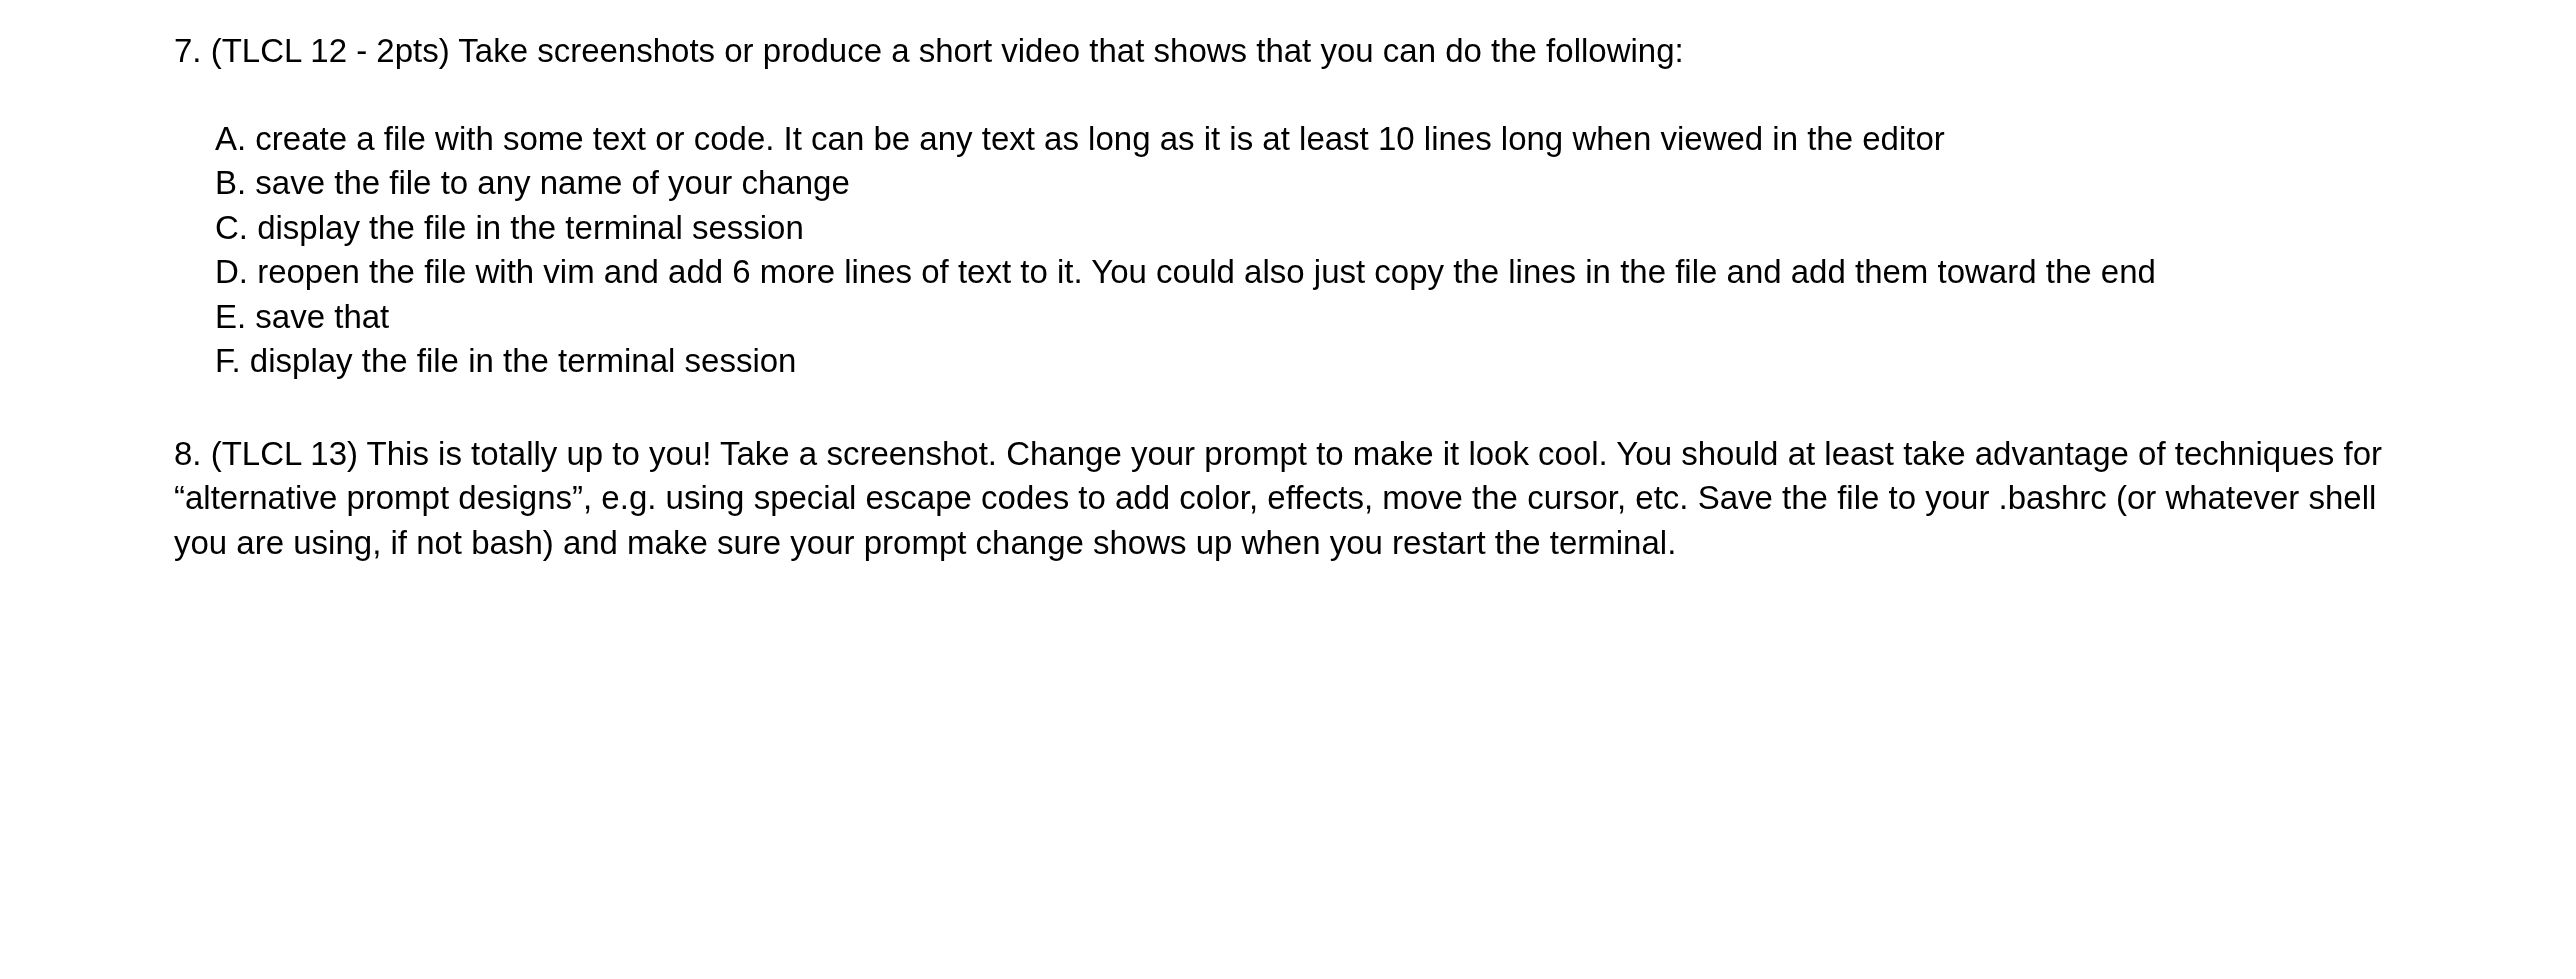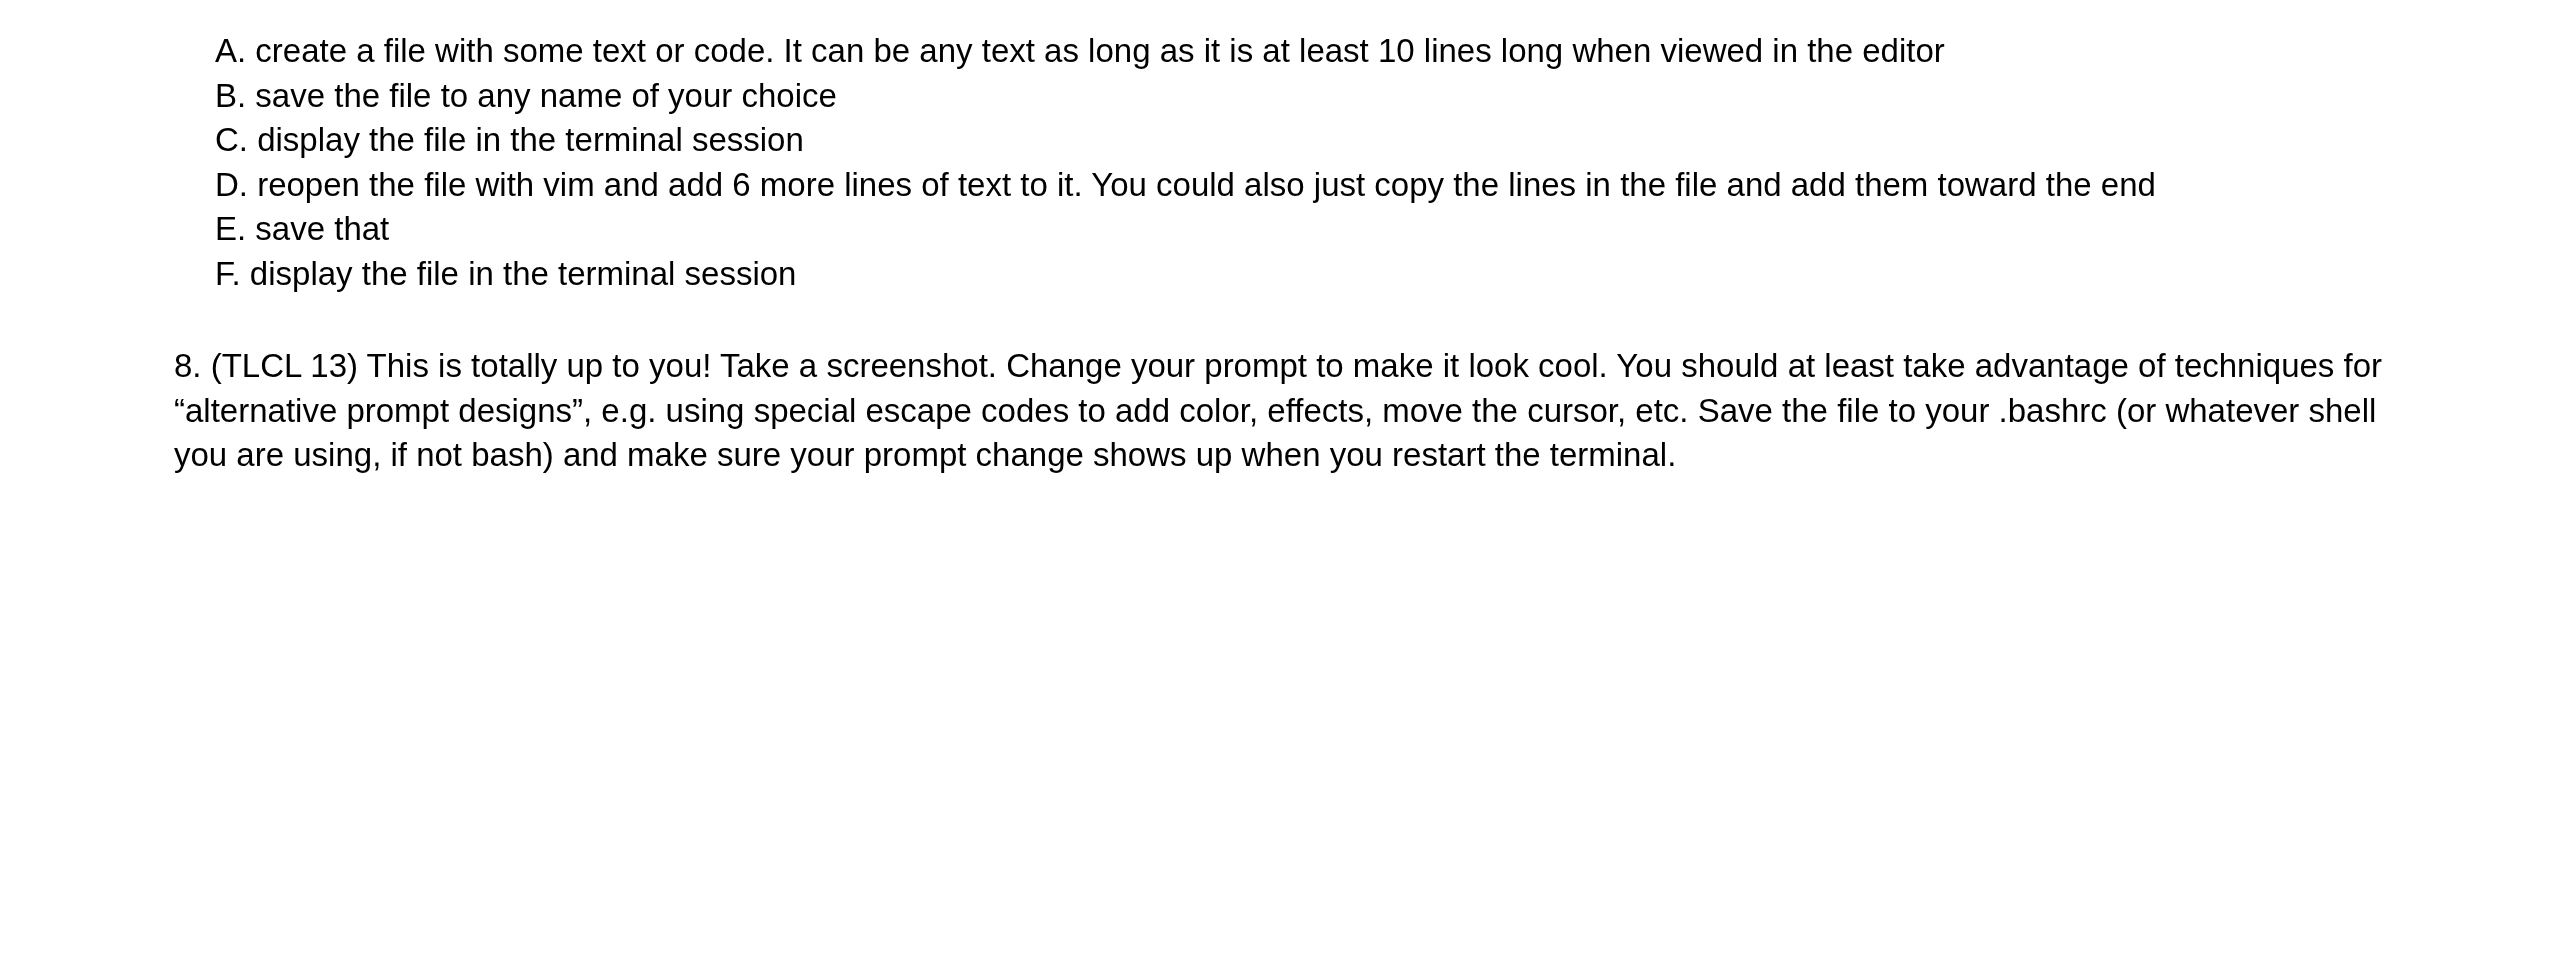--- a/index.html
+++ b/index.html
@@ -17,37 +17,42 @@
       width: 2576px;
     }
     .question {
       margin-bottom: 48px;
     }
     .question-intro {
       margin-bottom: 0;
     }
     .sub-items {
       padding-left: 41px;
+      margin-top: 43px;
     }
     .sub-item {
       margin-bottom: 0;
     }
   </style>
 </head>
 <body>
 
 <div class="question">
+  <div class="question-intro">
+    <span>7.</span>
+    <span>(TLCL 12 - 2pts) Take screenshots or produce a short video that shows that you can do the following:</span>
+  </div>
   <div class="sub-items">
     <div class="sub-item">
       <span>A.</span>
       <span>create a file with some text or code. It can be any text as long as it is at least 10 lines long when viewed in the editor</span>
     </div>
     <div class="sub-item">
       <span>B.</span>
-      <span>save the file to any name of your choice</span>
+      <span>save the file to any name of your change</span>
     </div>
     <div class="sub-item">
       <span>C.</span>
       <span>display the file in the terminal session</span>
     </div>
     <div class="sub-item">
       <span>D.</span>
       <span>reopen the file with vim and add 6 more lines of text to it. You could also just copy the lines in the file and add them toward the end</span>
     </div>
     <div class="sub-item">

